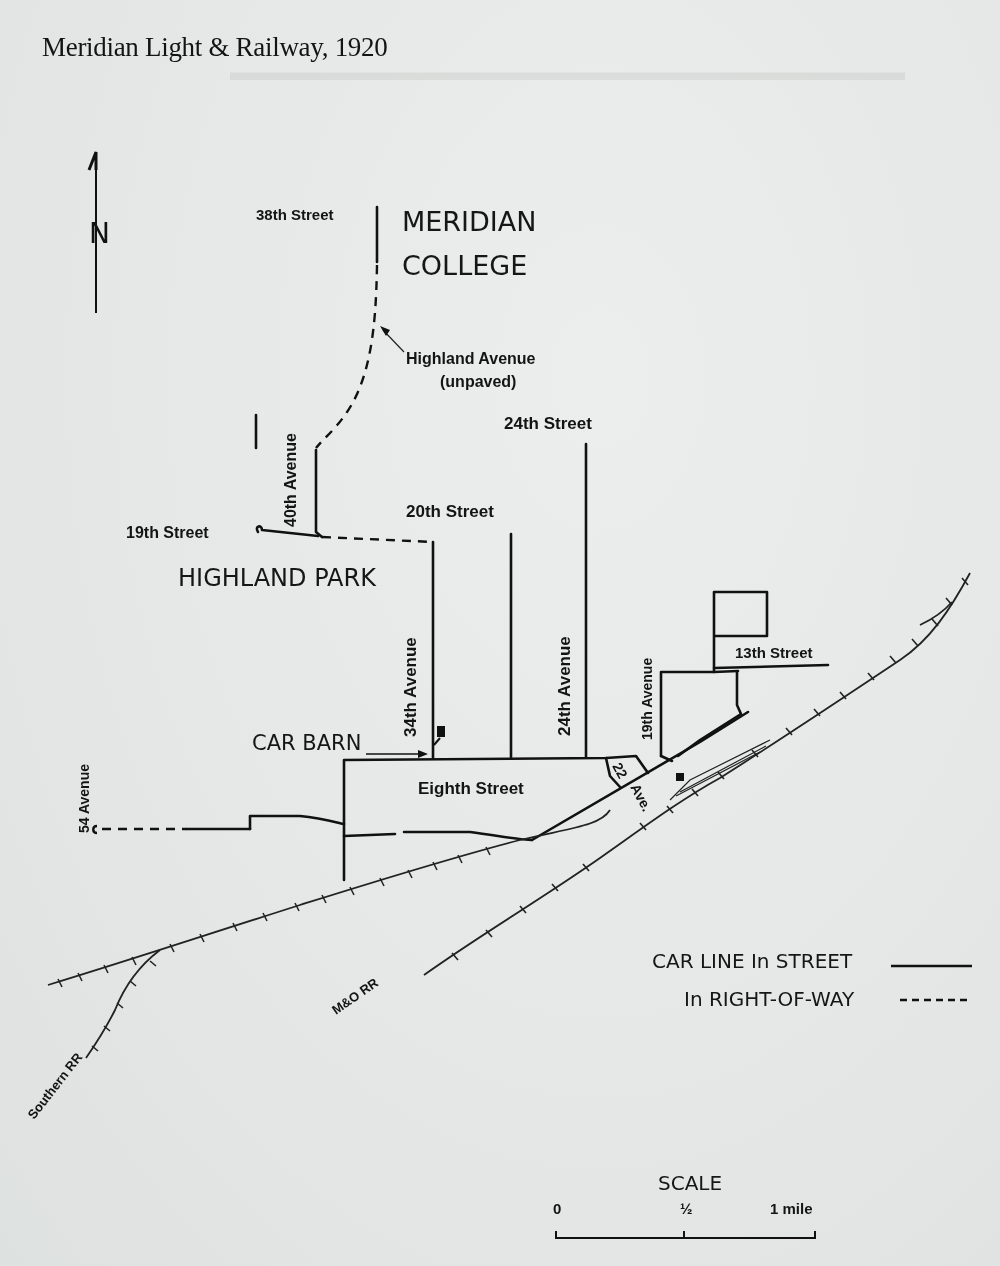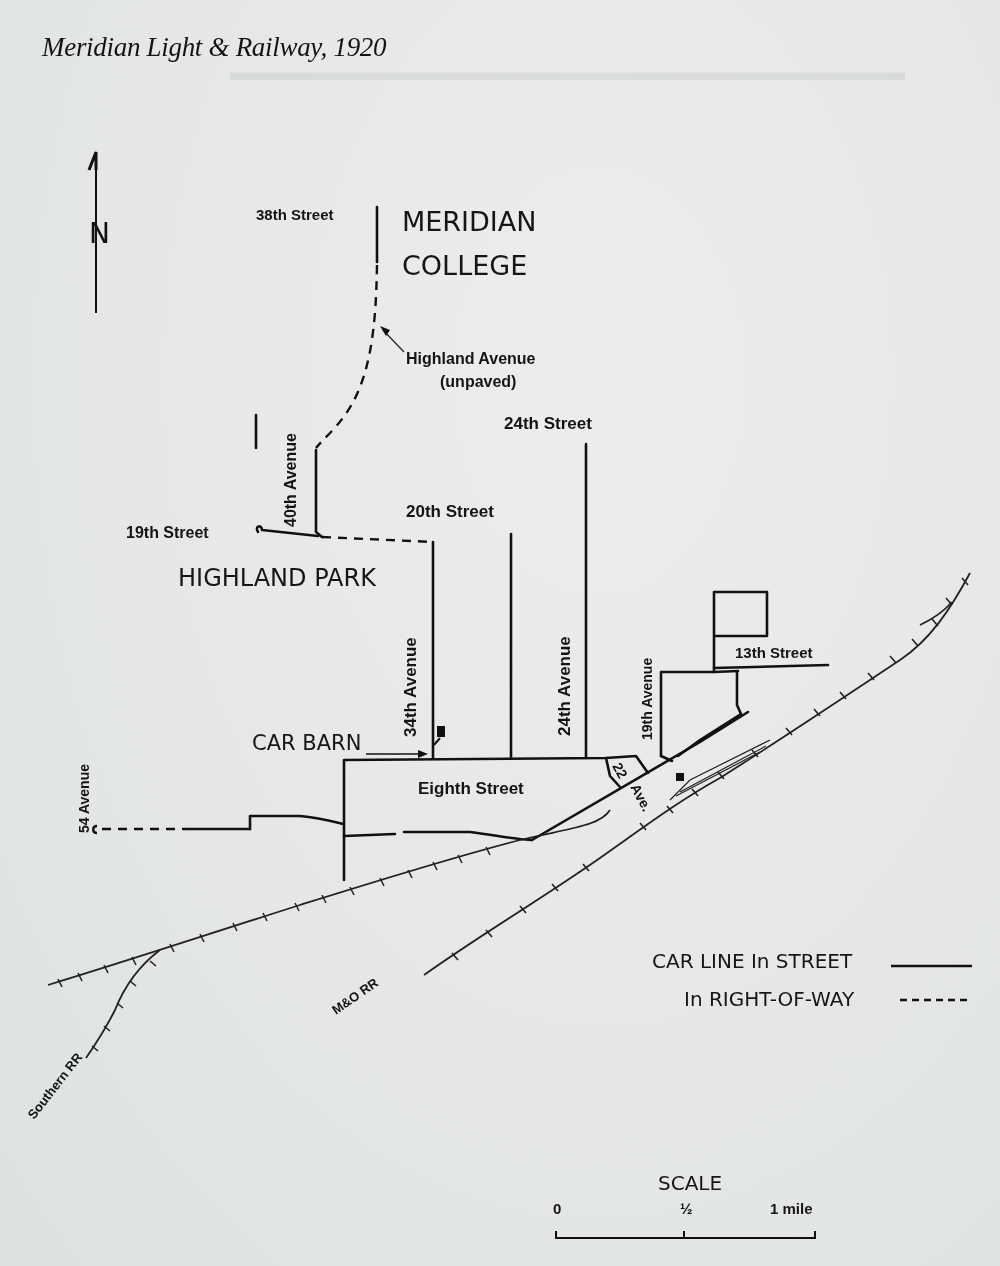--- a/index.html
+++ b/index.html
@@ -11,21 +11,21 @@
       position: relative; width: 1000px; height: 1266px;
       background: radial-gradient(ellipse at 60% 30%, #eceeed 0%, #e4e7e6 60%, #dde1e0 100%);
     }
     .ghost {
       position: absolute; left: 230px; width: 800px;
       font-family: "Liberation Serif", serif; font-size: 25px;
       color: rgba(120,128,126,0.13); white-space: nowrap;
     }
     .title {
       position: absolute; left: 42px; top: 32px;
-      font-family: "Liberation Serif", serif; font-style: italic;
+      font-family: "Liberation Serif", serif; 
       font-size: 27px; color: #141414; letter-spacing: -0.3px;
     }
     svg { position: absolute; left: 0; top: 0; }
     .lbl { font-family: "Liberation Sans", sans-serif; font-weight: bold; fill: #141414; }
     .hand { font-family: "DejaVu Sans", sans-serif; fill: #161616; font-weight: normal; }
     .street { stroke: #111; stroke-width: 2.6; fill: none; stroke-linecap: round; stroke-linejoin: round; }
     .row { stroke: #111; stroke-width: 2.4; fill: none; stroke-dasharray: 9 7; }
     .rr { stroke: #222; stroke-width: 1.8; fill: none; }
     .tick { stroke: #222; stroke-width: 1.6; }
     .thin { stroke: #222; stroke-width: 1.2; fill: none; }

